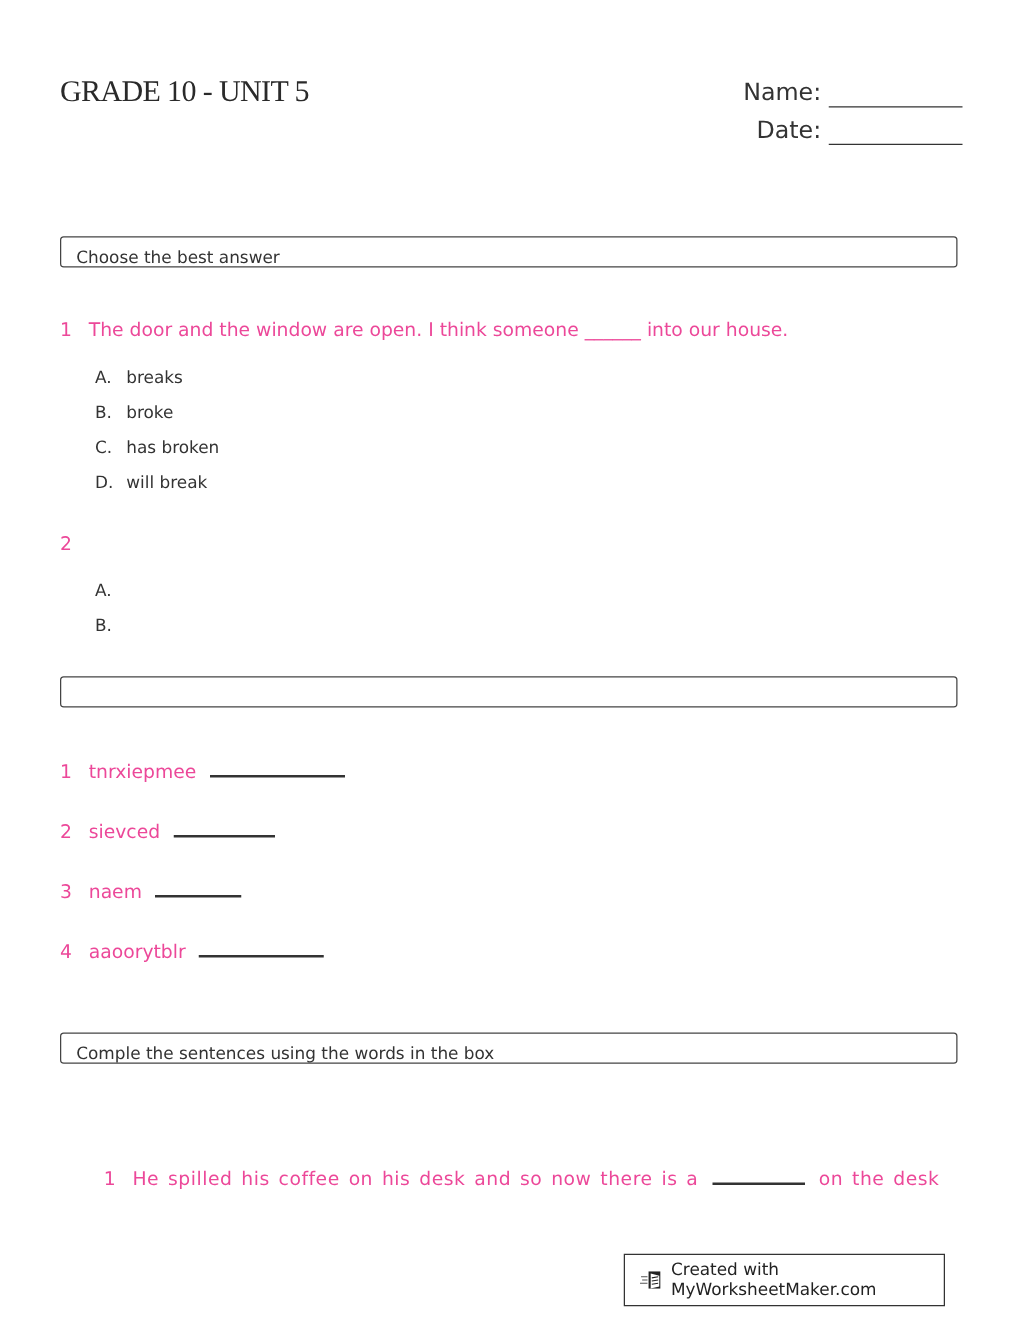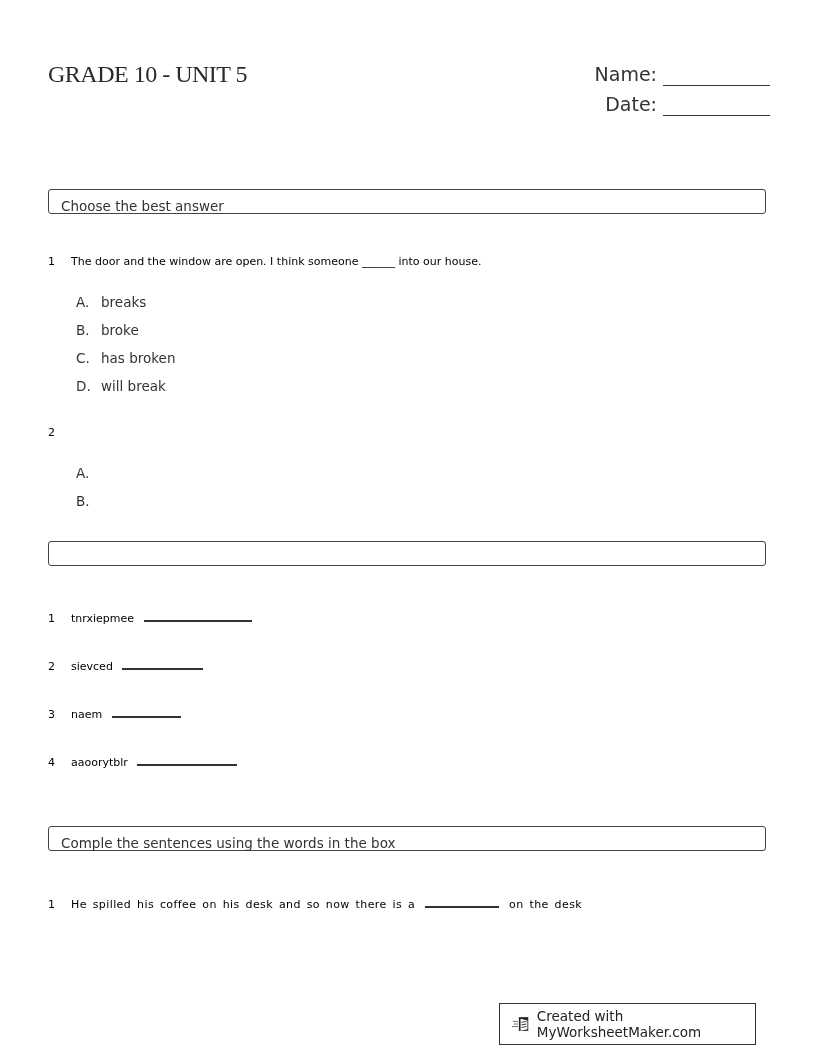--- a/index.html
+++ b/index.html
@@ -15,21 +15,21 @@
     .title div { white-space: nowrap; }
     .meta { position: absolute; left: 560px; top: 50px; width: 210px; }
     .meta-row { position: absolute; right: 0; display: flex; align-items: flex-end; }
     .meta-label { font-size: 19px; color: #333; margin-right: 6px; line-height: 24px; }
     .meta-line { width: 107px; border-bottom: 1.3px solid #333; height: 22px; }
     .section-box {
       position: absolute; left: 48px; width: 718px; height: 25px;
       border: 1.3px solid #444; border-radius: 3px; box-sizing: border-box;
       font-size: 13.5px; line-height: 33px; padding-left: 12px; color: #333;
     }
-    .q { position: absolute; left: 48px; font-size: 11px; color: #000000; white-space: nowrap; }
+    .q { position: absolute; left: 48px; font-size: 15px; color: #ec4899; white-space: nowrap; }
     .q .num { display: inline-block; width: 23px; }
     .opt { position: absolute; left: 76px; font-size: 13.5px; color: #333; white-space: nowrap; }
     .opt .letter { display: inline-block; width: 25px; }
     .blank { display: inline-block; border-bottom: 2px solid #333; vertical-align: baseline; height: 14px; }
     .credit {
       position: absolute; left: 499px; top: 1003px; width: 257px; height: 42px;
       border: 1.5px solid #333; box-sizing: border-box;
       display: flex; align-items: center; padding-left: 12px;
       font-size: 13.5px; color: #222;
     }
@@ -83,21 +83,21 @@
   <span class="num">3</span><span>naem</span>
   <span class="blank" style="width:69px; margin-left:6px;"></span>
 </div>
 <div class="q" style="top:750px;">
   <span class="num">4</span><span>aaoorytblr</span>
   <span class="blank" style="width:100px; margin-left:6px;"></span>
 </div>
 
 <div class="section-box" style="top:826px;">Comple the sentences using the words in the box</div>
 
-<div class="q" style="top:892px; letter-spacing:0.4px; word-spacing:2px;">
+<div class="q" style="top:932px; letter-spacing:0.4px; word-spacing:2px;margin-left:35px;">
   <span class="num">1</span><span>He spilled his coffee on his desk and so now there is a</span>
   <span class="blank" style="width:74px; margin:0 4px;"></span>
   <span>on the desk</span>
 </div>
 
 <div class="credit">
   <svg width="22" height="22" viewBox="0 0 22 22">
     <line x1="1" y1="8" x2="7" y2="8" stroke="#555" stroke-width="1"></line>
     <line x1="2" y1="11" x2="7" y2="11" stroke="#555" stroke-width="1"></line>
     <line x1="0" y1="14" x2="7" y2="14" stroke="#555" stroke-width="1"></line>

